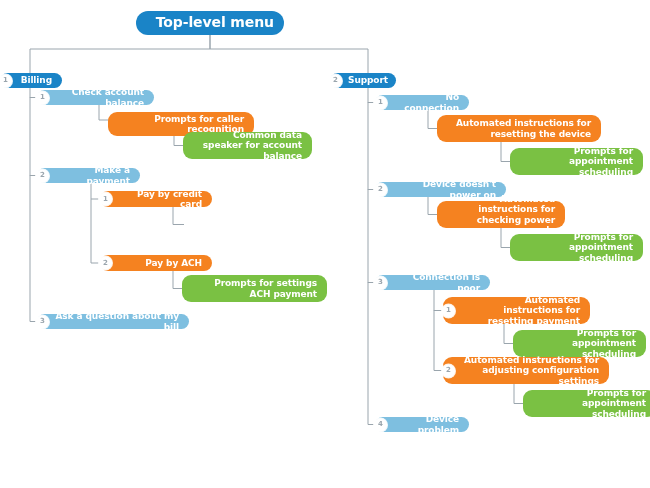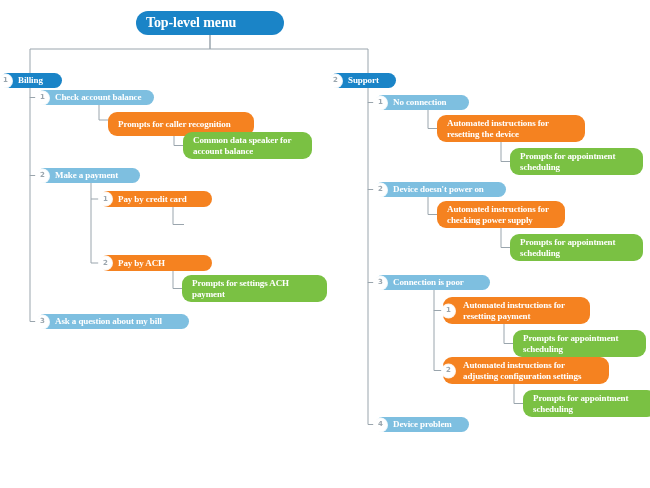--- a/index.html
+++ b/index.html
@@ -40,22 +40,21 @@
     line-height: 1.12;
     text-align: center;
     justify-content: center;
     padding: 3px 10px;
     letter-spacing: -0.1px;
     -webkit-font-smoothing: antialiased;
   }
   .node .label {
     display: block;
     width: 100%;
-    text-align: left;
-    font-family: Liberation Serif, serif;
+    text-align: right;
   }
 
   
   .c-root   { background: #1a84c7; }
   .c-l1     { background: #1a84c7; }
   .c-l2     { background: #7ebfe0; }
   .c-l3     { background: #f58220; }
   .c-l4     { background: #7ac143; }
 
   
@@ -154,21 +153,21 @@
       <span class="label">Ask a question about my bill</span>
     </div>
     <div class="node c-l1 s-l1 has-badge" style="left: 330px; top: 73px; width: 66px; height: 15px;">
       <span class="badge">2</span>
       <span class="label">Support</span>
     </div>
     <div class="node c-l2 s-l2 has-badge" style="left: 375px; top: 95px; width: 94px; height: 15px;">
       <span class="badge">1</span>
       <span class="label">No connection</span>
     </div>
-    <div class="node c-l3 s-l3" style="left: 437px; top: 115px; width: 148px; height: 27px;">
+    <div class="node c-l3 s-l3" style="left: 437px; top: 115px; width: 164px; height: 27px;">
       <span class="label">Automated instructions for resetting the device</span>
     </div>
     <div class="node c-l4 s-l4" style="left: 510px; top: 148px; width: 133px; height: 27px;">
       <span class="label">Prompts for appointment scheduling</span>
     </div>
     <div class="node c-l2 s-l2 has-badge" style="left: 375px; top: 182px; width: 131px; height: 15px;">
       <span class="badge">2</span>
       <span class="label">Device doesn't power on</span>
     </div>
     <div class="node c-l3 s-l3" style="left: 437px; top: 201px; width: 128px; height: 27px;">

